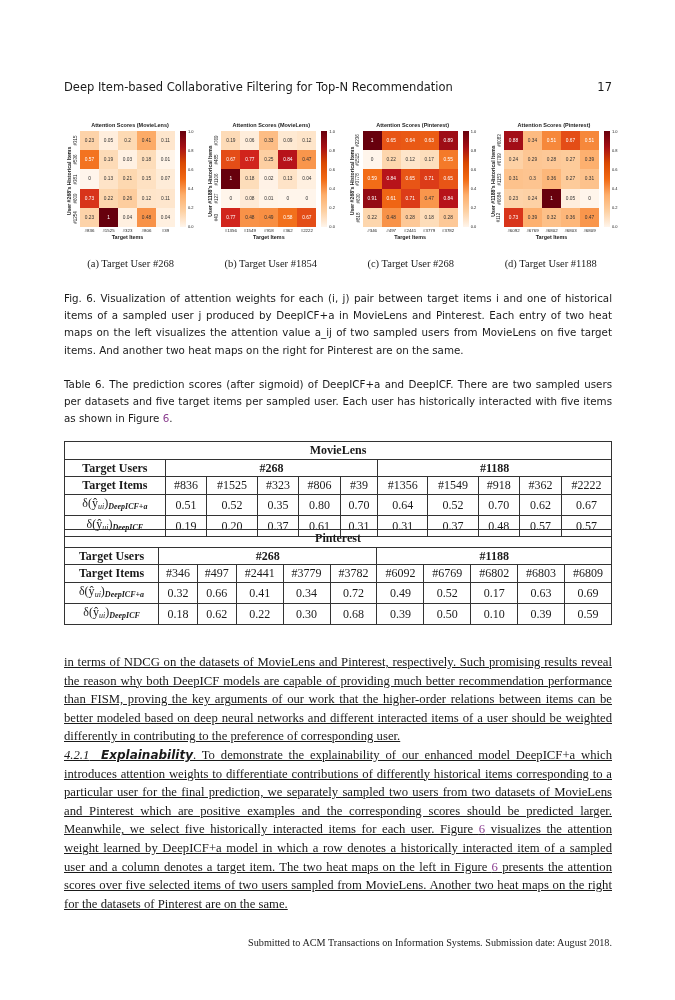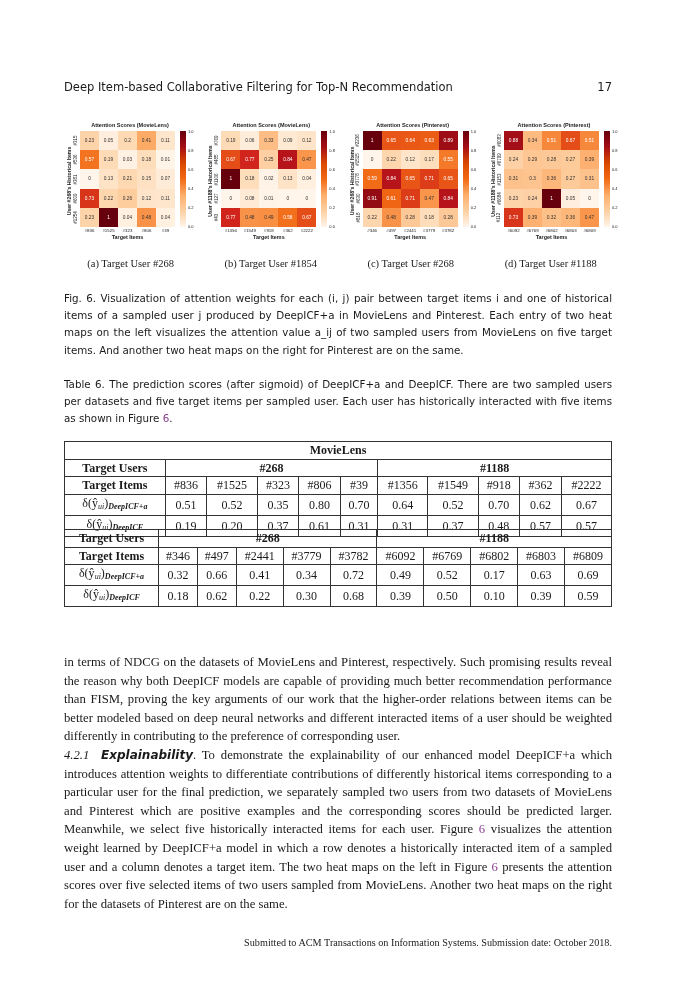--- a/index.html
+++ b/index.html
@@ -21,21 +21,21 @@
   .hm-cticks { position: absolute; left: 126px; top: 7px; height: 100px; display: flex; flex-direction: column; justify-content: space-between; font-family: "Liberation Sans", sans-serif; font-size: 4px; }
   .subcaps { position: absolute; left: 62px; top: 258px; width: 560px; display: flex; justify-content: space-around; font-size: 10.5px; }
   .caption { position: absolute; left: 64px; top: 290px; width: 548px; font-family: "DejaVu Sans", sans-serif; font-size: 10.3px; line-height: 17.2px; text-align: justify; }
   .tcaption { position: absolute; left: 64px; top: 376px; width: 548px; font-family: "DejaVu Sans", sans-serif; font-size: 10.3px; line-height: 17.2px; text-align: justify; }
   .link { color: #8a3d8f; }
   table.res { position: absolute; left: 64px; border-collapse: collapse; width: 548px; font-size: 12px; }
   table.res td { border: 1px solid #333; text-align: center; padding: 0 2px; height: 16.5px; line-height: 16px; }
   table.res td.hd { font-weight: bold; font-size: 12px; }
   table.res td.rowh { text-align: center; white-space: nowrap; }
   .sub { font-size: 8px; font-weight: bold; font-style: italic; vertical-align: -2px; }
-  .body { position: absolute; left: 64px; width: 548px; font-size: 12.7px; line-height: 18.6px; text-align: justify; }
+  .body { position: absolute; left: 64px; width: 548px; font-size: 12.7px; line-height: 18.6px; text-align: justify; text-decoration: underline; }
   .sec-num { font-style: italic; }
   .sec-title { font-style: italic; font-weight: bold; font-family: "DejaVu Sans", sans-serif; font-size: 12px; }
   .footer { position: absolute; right: 63px; top: 937px; font-size: 10.2px; }
 </style>
 </head>
 <body>
 
 <div class="runhead">
   <span>Deep Item-based Collaborative Filtering for Top-N Recommendation</span>
   <span>17</span>
@@ -369,20 +369,23 @@
         <td>0.37</td>
         <td>0.48</td>
         <td>0.57</td>
         <td>0.57</td>
       </tr>
     </tbody>
   </table>
 <table class="res" id="tbl-pinterest" style="top:529px;">
     <tbody>
       <tr>
+        <td colspan="11" class="hd">Pinterest</td>
+      </tr>
+      <tr>
         <td class="hd rowh">Target Users</td>
         <td colspan="5" class="hd">#268</td>
         <td colspan="5" class="hd">#1188</td>
       </tr>
       <tr>
         <td class="hd rowh">Target Items</td>
         <td>#346</td>
         <td>#497</td>
         <td>#2441</td>
         <td>#3779</td>
@@ -421,13 +424,13 @@
       </tr>
     </tbody>
   </table>
 
 <div class="body" style="top:653px;">in terms of NDCG on the datasets of MovieLens and Pinterest, respectively. Such promising results reveal the reason why both DeepICF models are capable of providing much better recommendation performance than FISM, proving the key arguments of our work that the higher-order relations between items can be better modeled based on deep neural networks and different interacted items of a user should be weighted differently in contributing to the preference of corresponding user.</div>
 
 <div class="body" style="top:746px;">
   <span class="sec-num">4.2.1</span>&nbsp;&nbsp;<span class="sec-title">Explainability</span><span>. To demonstrate the explainability of our enhanced model DeepICF+a which introduces attention weights to differentiate contributions of differently historical items corresponding to a particular user for the final prediction, we separately sampled two users from two datasets of MovieLens and Pinterest which are positive examples and the corresponding scores should be predicted larger. Meanwhile, we select five historically interacted items for each user. Figure </span><span class="link">6</span><span> visualizes the attention weight learned by DeepICF+a model in which a row denotes a historically interacted item of a sampled user and a column denotes a target item. The two heat maps on the left in Figure </span><span class="link">6</span><span> presents the attention scores over five selected items of two users sampled from MovieLens. Another two heat maps on the right for the datasets of Pinterest are on the same.</span>
 </div>
 
-<div class="footer">Submitted to ACM Transactions on Information Systems. Submission date: October 2018.</div>
+<div class="footer">Submitted to ACM Transactions on Information Systems. Submission date: August 2018.</div>
 
 </body></html>

